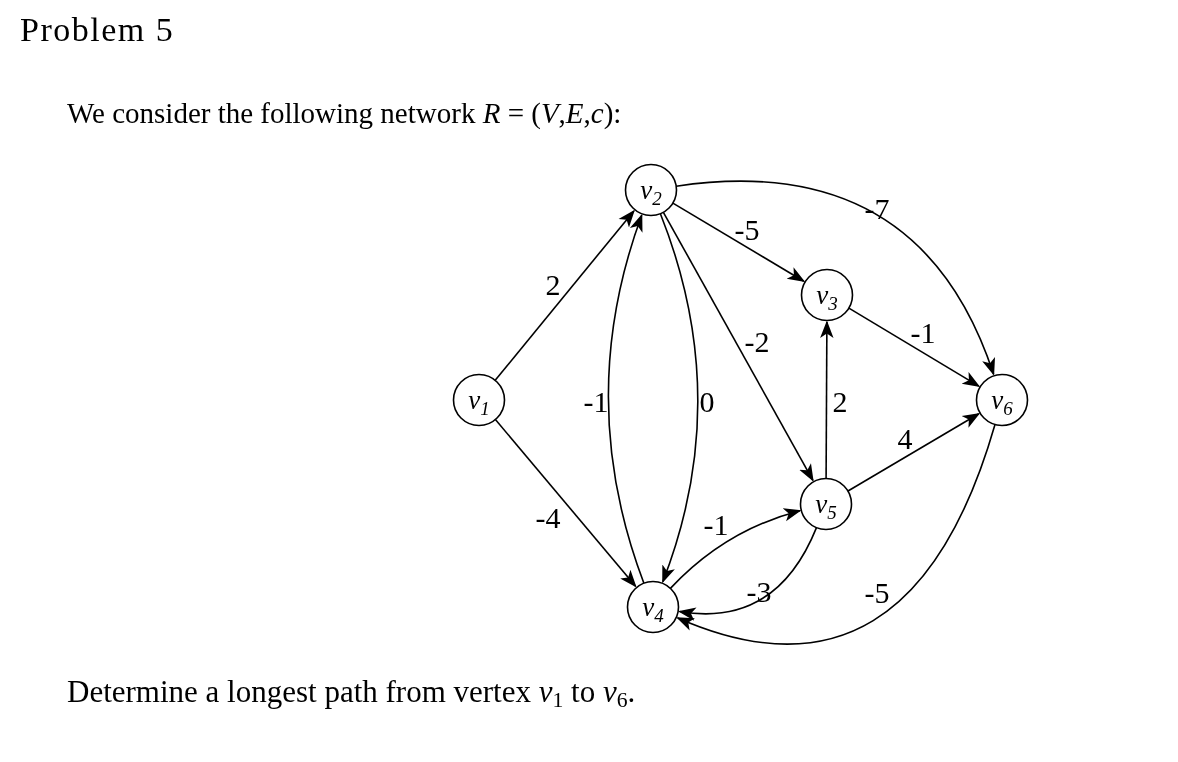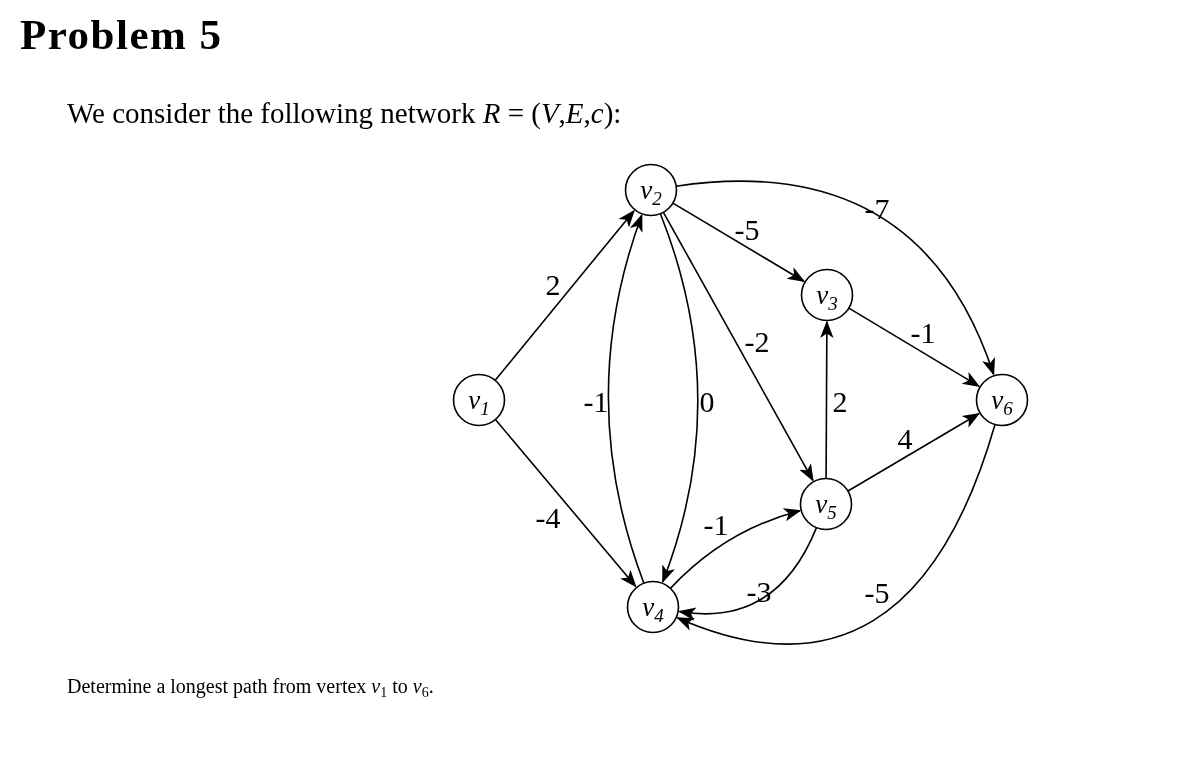--- a/index.html
+++ b/index.html
@@ -3,29 +3,29 @@
 <meta charset="utf-8">
 <style>
   * { margin:0; padding:0; box-sizing:border-box; }
   html,body { background:#ffffff; }
   body {
     width:1178px; height:762px; position:relative; overflow:hidden;
     font-family:"Liberation Serif","DejaVu Serif",serif; color:#000;
   }
   .title {
     position:absolute; left:20px; top:13px;
-    font-size:43px; font-weight:bold; letter-spacing:1.5px; line-height:1;
+    font-size:34px; font-weight:normal; letter-spacing:1.5px; line-height:1;
   }
   .intro {
     position:absolute; left:67px; top:99px;
     font-size:29px; line-height:1; white-space:nowrap;
   }
   .question {
     position:absolute; left:67px; top:676px;
-    font-size:20px; line-height:1; white-space:nowrap;
+    font-size:31px; line-height:1; white-space:nowrap;
   }
   .mvar { font-style:italic; }
   sub { font-size:0.7em; vertical-align:-0.25em; line-height:0; }
   svg.graph { position:absolute; left:0; top:0; }
   .edge { fill:none; stroke:#000; stroke-width:1.6; }
   .node-circle { fill:#fff; stroke:#000; stroke-width:1.6; }
   .weight {
     font-family:"Liberation Serif","DejaVu Serif",serif;
     font-size:30px; fill:#000; text-anchor:middle; dominant-baseline:central;
   }

